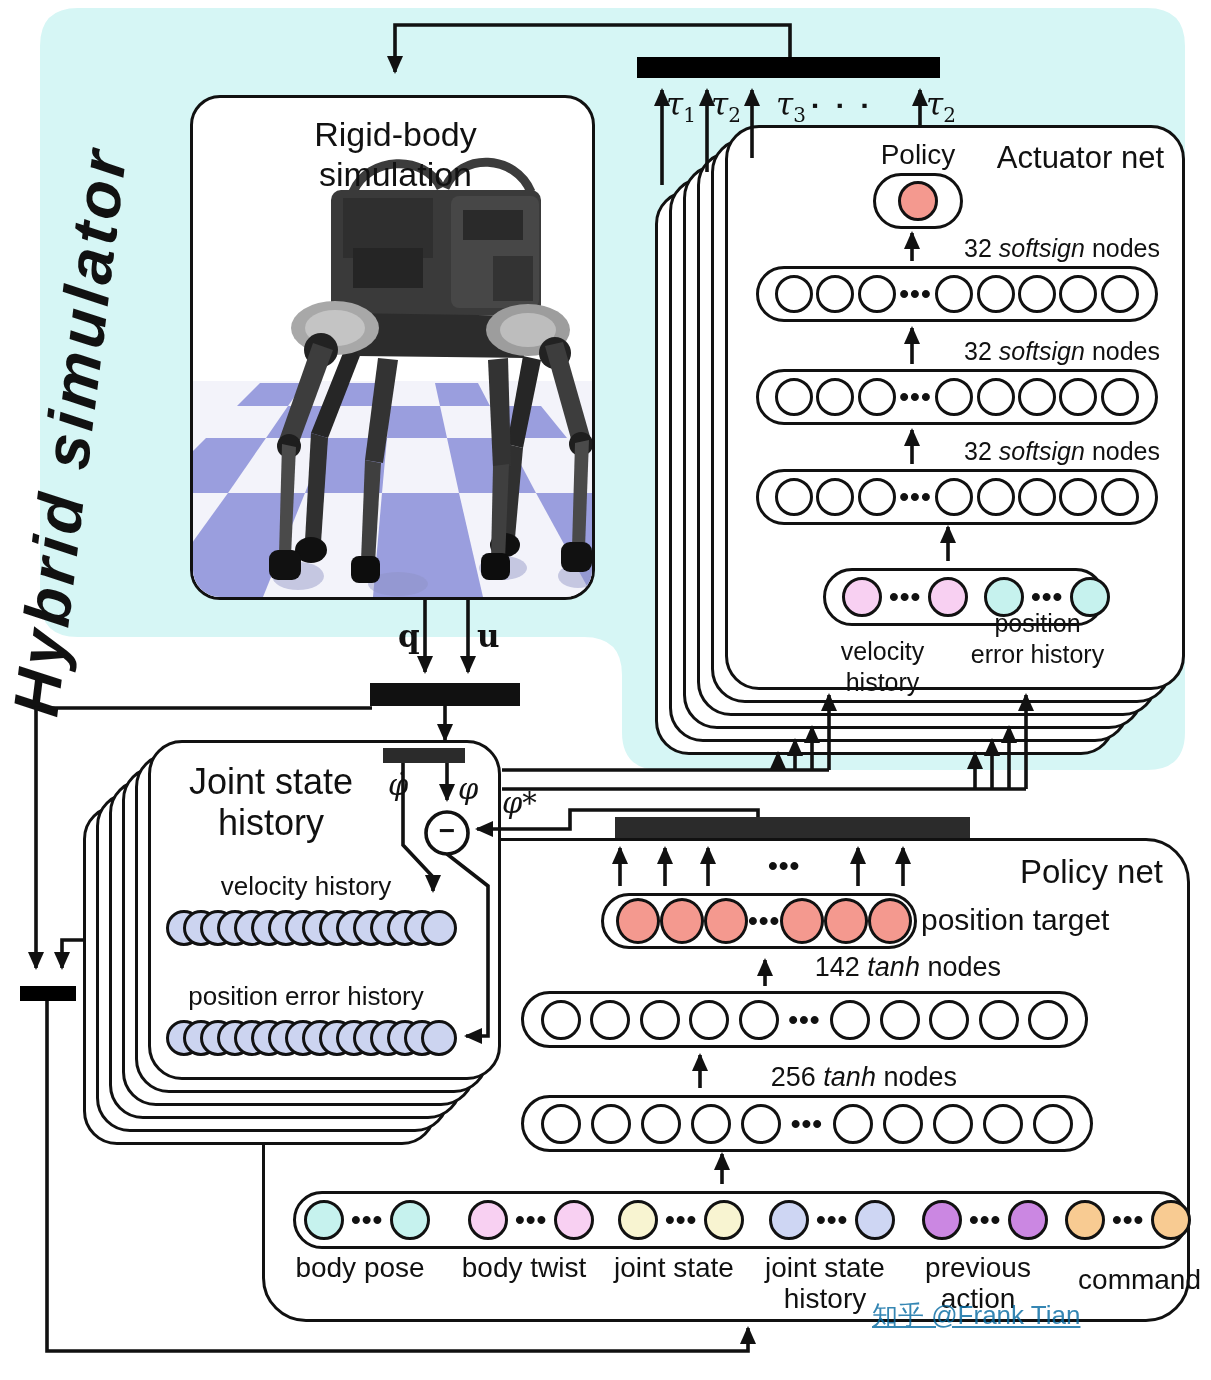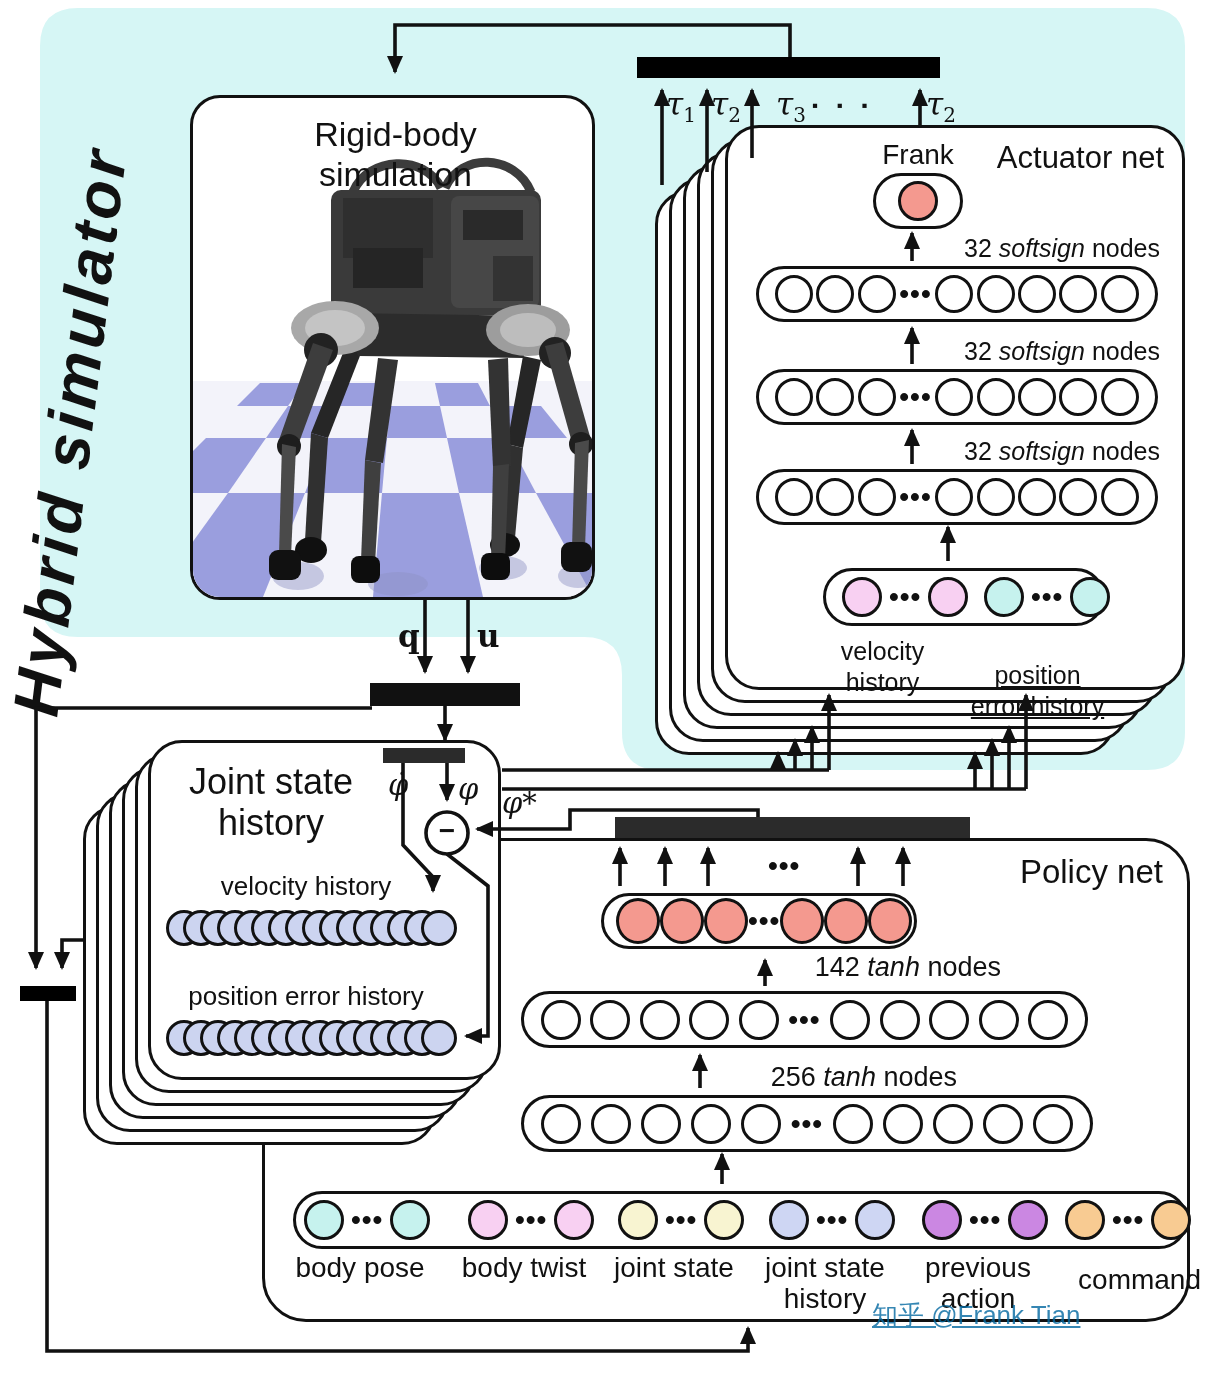--- a/index.html
+++ b/index.html
@@ -69,21 +69,21 @@
   <div class="abs hybrid">Hybrid simulator</div>
 
   <div class="sheet act-sheet abs" style="left:655px;top:190px;"></div>
   <div class="sheet act-sheet abs" style="left:669px;top:177px;"></div>
   <div class="sheet act-sheet abs" style="left:683px;top:164px;"></div>
   <div class="sheet act-sheet abs" style="left:697px;top:151px;"></div>
   <div class="sheet act-sheet abs" style="left:711px;top:138px;"></div>
 
   <div class="sheet act-sheet abs" style="left:725px;top:125px;z-index:11;">
     <div class="abs box-title" style="right:18px;top:12px;">Actuator net</div>
-    <div class="abs" style="left:115px;top:11px;width:150px;text-align:center;font-size:28px;">Frank</div>
+    <div class="abs" style="left:115px;top:11px;width:150px;text-align:center;font-size:28px;">Policy</div>
 
     <div class="pill" style="left:145px;top:45px;width:90px;height:56px;border-radius:28px;justify-content:center;">
       <span class="node n40 c-red"></span>
     </div>
 
     <div class="abs lbl right-lbl" style="right:22px;top:105px;width:280px;">
       <span>32</span> <i>softsign</i> <span>nodes</span>
     </div>
     <div class="abs lbl right-lbl" style="right:22px;top:208px;width:280px;">
       <span>32</span> <i>softsign</i> <span>nodes</span>
@@ -134,21 +134,21 @@
       </span>
       <span class="grp" style="left:158px;">
         <span class="node n40 c-cyan"></span>
           <span class="dots">•••</span>
           <span class="node n40 c-cyan"></span>
       </span>
     </div>
     <div class="abs lbl ctr" style="left:72px;top:508px;width:165px;">
       <span>velocity</span><br><span>history</span>
     </div>
-    <div class="abs lbl ctr" style="left:222px;top:532px;width:175px;text-decoration:underline;">
+    <div class="abs lbl ctr" style="left:222px;top:480px;width:175px;">
       <span>position</span><br><span>error history</span>
     </div>
   </div>
 
   <div class="sheet rigid-box abs">
     <div class="abs rigid-title">
       <span>Rigid-body</span><br><span>simulation</span>
     </div>
 
     <svg class="abs" style="left:0;top:0;" width="399" height="499" viewBox="0 0 399 499">
@@ -218,20 +218,21 @@
 
     <div class="pill" style="left:336px;top:52px;width:316px;height:56px;border-radius:28px;justify-content:space-between;padding:0 12px;">
       <span class="node n44 c-red"></span>
         <span class="node n44 c-red"></span>
         <span class="node n44 c-red"></span>
       <span class="dots">•••</span>
       <span class="node n44 c-red"></span>
         <span class="node n44 c-red"></span>
         <span class="node n44 c-red"></span>
     </div>
+    <div class="abs" style="left:656px;top:62px;width:290px;font-size:30px;">position target</div>
 
     <div class="abs lbl right-lbl" style="left:480px;top:110px;width:256px;font-size:27px;">
       <span>142</span> <i>tanh</i> <span>nodes</span>
     </div>
 
     <div class="pill" style="left:256px;top:150px;width:567px;height:57px;border-radius:29px;justify-content:space-between;padding:0 17px;">
       <span class="node n40"></span>
         <span class="node n40"></span>
         <span class="node n40"></span>
         <span class="node n40"></span>

